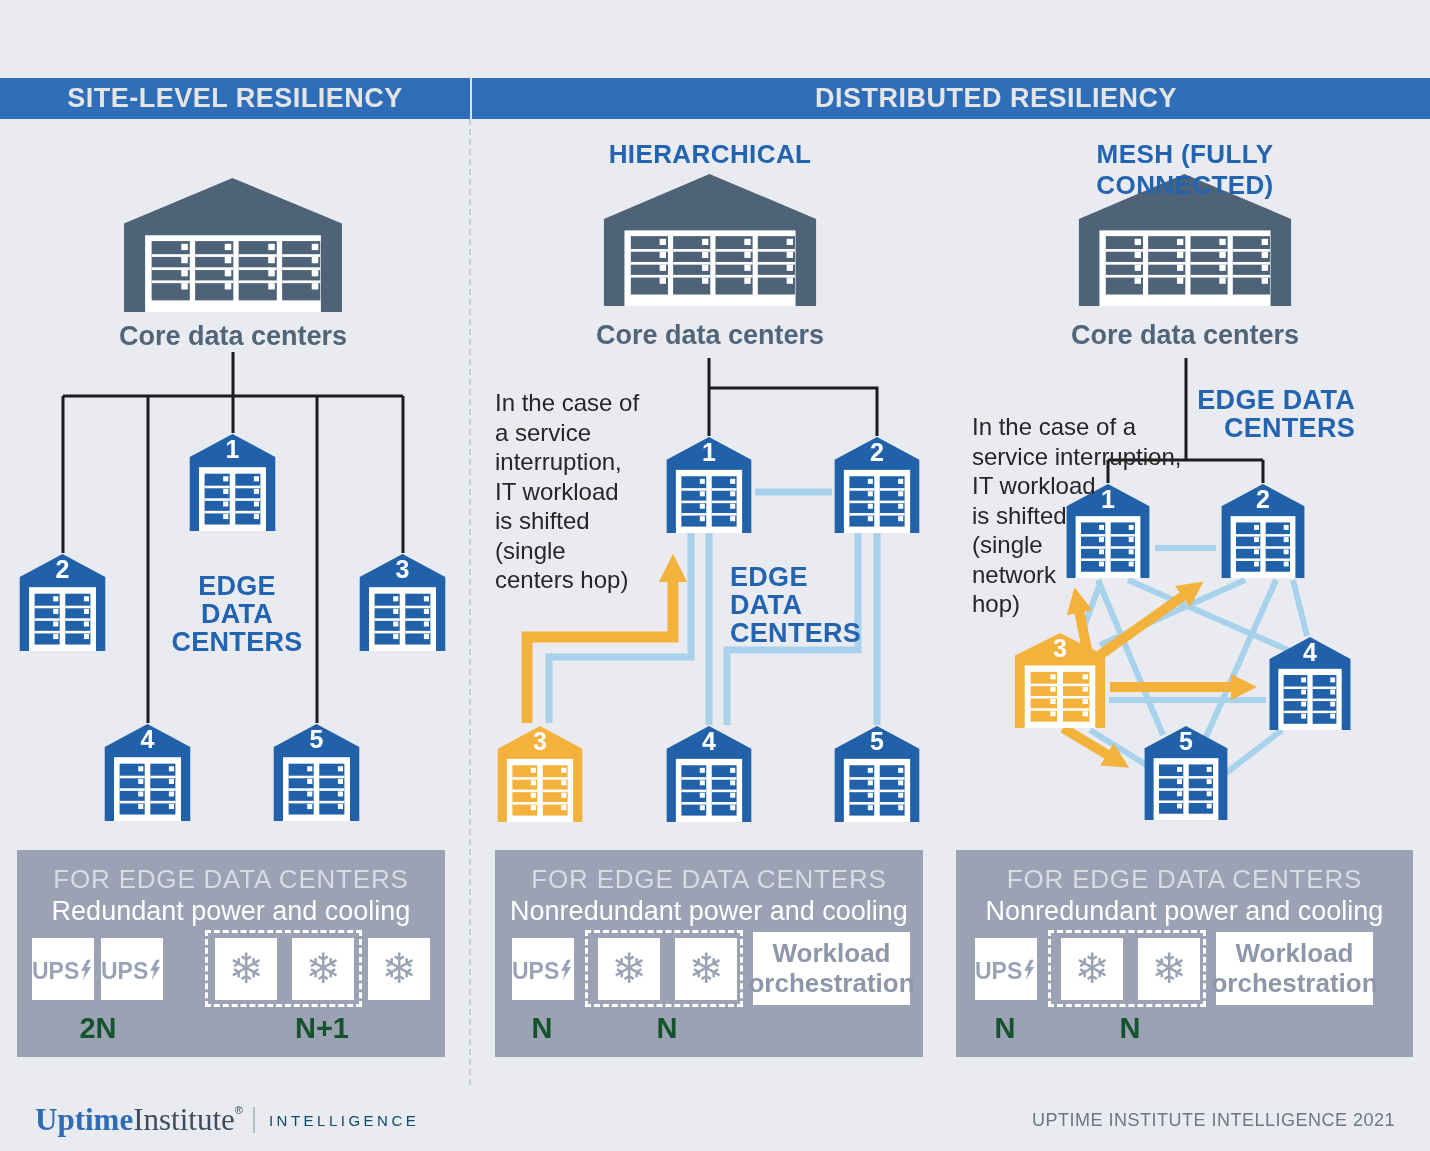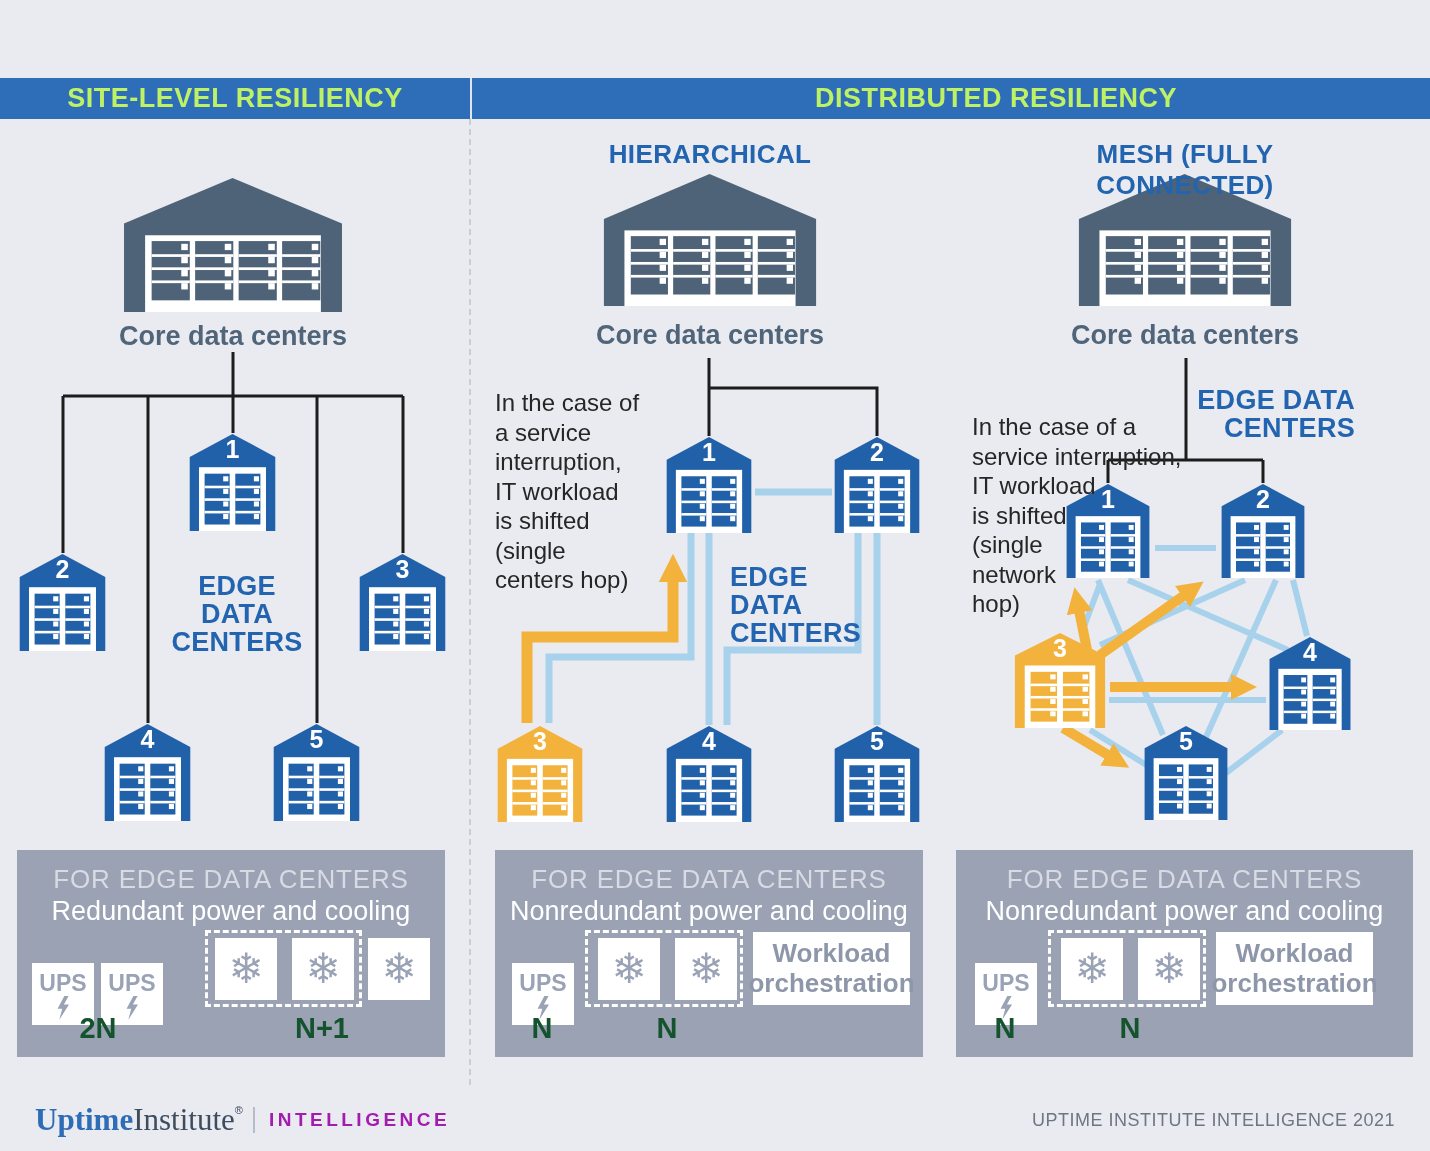--- a/index.html
+++ b/index.html
@@ -3,21 +3,21 @@
 <meta charset="utf-8">
 <style>
   html,body{margin:0;padding:0;}
   body{font-family:"Liberation Sans",sans-serif;background:#cfd3da;}
   #stage{position:relative;width:1430px;height:1151px;background:#e9ebf1;overflow:hidden;}
 
   
   .hdr{position:absolute;left:0;top:0;width:1430px;height:78px;background:#1e2c42;}
   .hdr-title{position:absolute;left:37px;top:25px;font-size:30px;font-weight:bold;color:#f3b52d;letter-spacing:.2px;}
   .band{position:absolute;left:0;top:78px;width:1430px;height:41px;background:#2e6db8;}
-  .band-cell{position:absolute;top:0;height:41px;display:flex;align-items:center;justify-content:center;color:#bef264;font-weight:bold;font-size:27px;letter-spacing:.5px;}
+  .band-cell{position:absolute;top:0;height:41px;display:flex;align-items:center;justify-content:center;color:#e5e5e5;font-weight:bold;font-size:27px;letter-spacing:.5px;}
   .band-left{left:0;width:470px;}
   .band-right{left:472px;width:1048px;}
   .band-sep{position:absolute;left:470px;top:0;width:2px;height:41px;background:#dfe5ee;}
 
   .col-divider{position:absolute;left:469px;top:119px;height:966px;border-left:2px dashed #c8cdd8;}
 
   
   .wires{position:absolute;left:0;top:0;z-index:1;}
 
   
@@ -32,35 +32,35 @@
   .core-label{position:absolute;width:300px;text-align:center;font-size:27px;font-weight:bold;color:#50657a;z-index:3;}
   .col-title{position:absolute;text-align:center;font-size:26px;font-weight:bold;color:#2264b0;letter-spacing:.4px;z-index:3;}
   .edge-label{position:absolute;font-size:27px;font-weight:bold;color:#2264b0;line-height:28px;z-index:3;letter-spacing:.3px;}
   .note{position:absolute;font-size:24px;color:#262626;line-height:29.5px;z-index:3;}
 
   
   .panel{position:absolute;top:850px;height:207px;background:#9aa2b4;z-index:2;}
   .p-head{position:absolute;left:0;right:0;top:14px;text-align:center;font-size:26px;color:#d8dbe3;letter-spacing:.8px;}
   .p-sub{position:absolute;left:0;right:0;top:46px;text-align:center;font-size:27px;font-weight:normal;color:#fff;}
   .wbox{position:absolute;top:88px;width:62px;height:62px;background:#fff;display:flex;align-items:center;justify-content:center;}
-  .ups{flex-direction:column;margin-top:25px;}
+  .ups{flex-direction:row;}
   .ups-t{font-size:23px;font-weight:bold;color:#9aa3b6;line-height:1;margin-top:4px;}
   .bolt{margin-top:1px;}
   .snowflake{font-family:"DejaVu Sans",sans-serif;font-size:42px;color:#9aa3b6;line-height:1;}
   .dashedgrp{position:absolute;top:80px;height:71px;border:3px dashed #fff;}
   .workbox{position:absolute;top:82px;height:73px;background:#fff;display:flex;flex-direction:column;align-items:center;justify-content:center;font-size:26px;font-weight:bold;color:#8e97aa;line-height:1.15;}
   .p-lbl{position:absolute;top:162px;text-align:center;font-size:29px;font-weight:bold;color:#14532d;}
 
   
   .footer-logo{position:absolute;left:35px;top:1102px;display:flex;align-items:center;z-index:3;}
   .logo-uptime{font-family:"Liberation Serif",serif;font-size:31px;font-weight:bold;color:#2e6cb5;}
   .logo-institute{font-family:"Liberation Serif",serif;font-size:31px;font-weight:500;color:#3d4c5e;}
   .logo-reg{font-size:11px;color:#3d4c5e;vertical-align:top;position:relative;top:-10px;}
   .logo-div{width:2px;height:26px;background:#b6bcc8;margin:0 14px 0 10px;}
-  .logo-sub{font-size:19px;font-weight:bold;color:#a21caf;letter-spacing:3.5px;}
+  .logo-sub{font-size:15px;font-weight:normal;color:#0c4a6e;letter-spacing:3.5px;}
   .footer-credit{position:absolute;right:35px;top:1110px;font-size:18px;color:#6e7685;letter-spacing:.5px;z-index:3;}
 </style>
 </head>
 <body>
 
 <div id="stage">
 
   <svg width="0" height="0" style="position:absolute" aria-hidden="true">
     <defs>
       <symbol id="sym-edge" viewBox="0 0 100 106">

